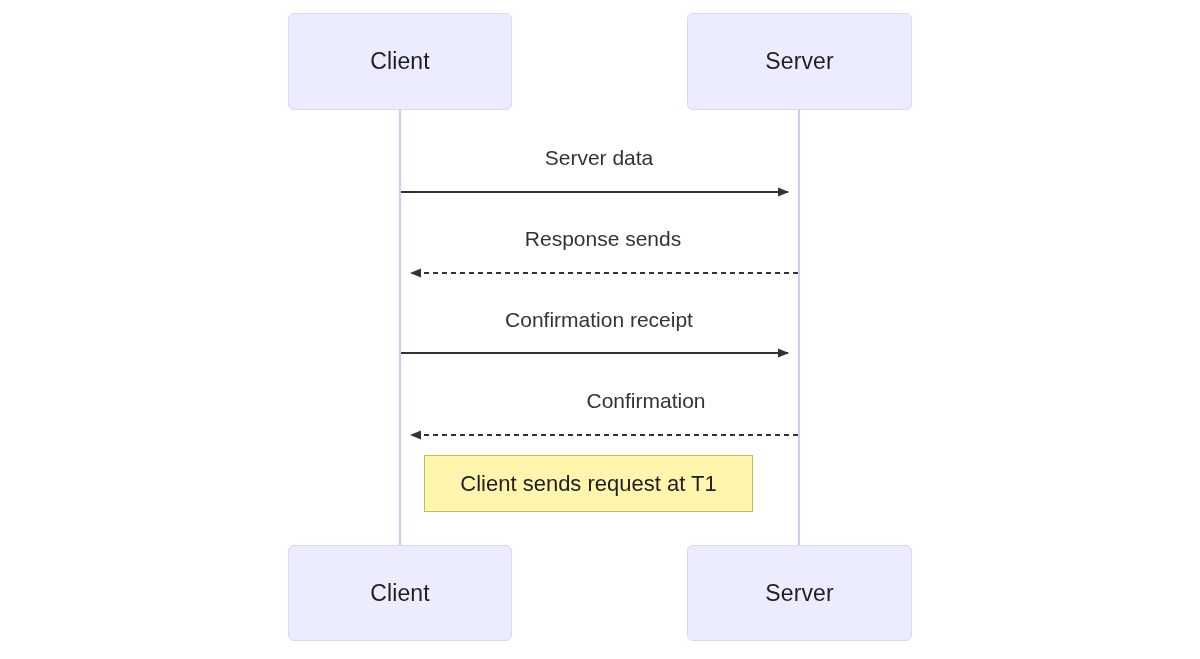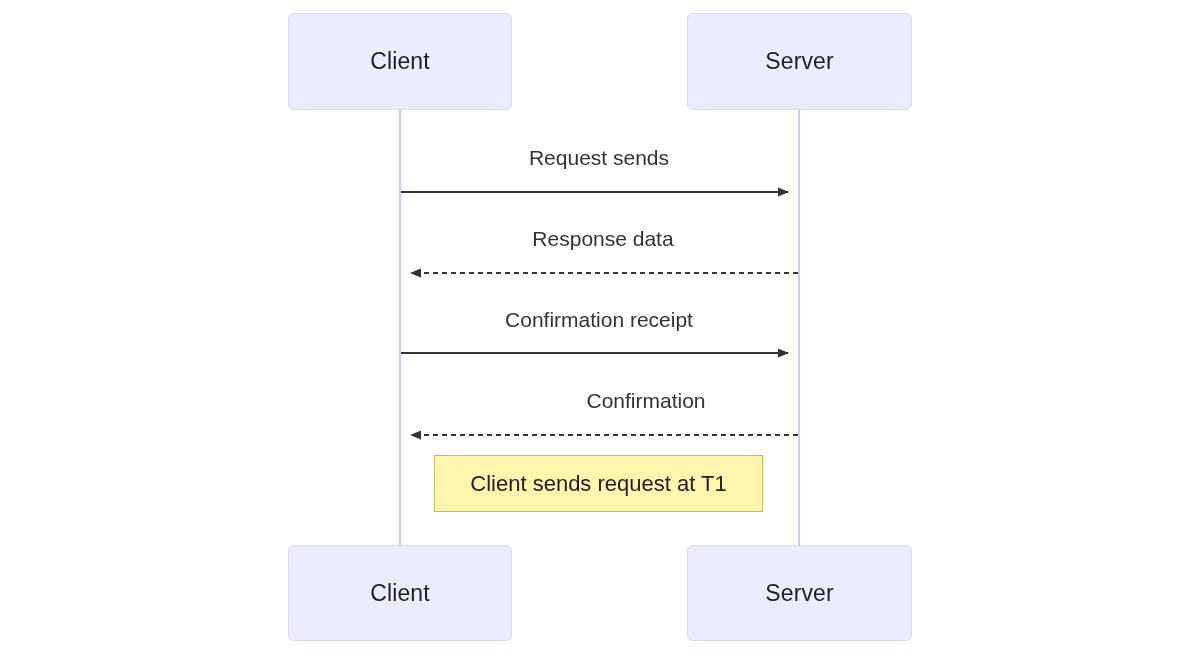--- a/index.html
+++ b/index.html
@@ -106,29 +106,29 @@
   </svg>
 
   <div class="participant-box" style="left:288px; top:13px; width:224px; height:97px;">
     <span class="participant-label">Client</span>
   </div>
 
   <div class="participant-box" style="left:687px; top:13px; width:225px; height:97px;">
     <span class="participant-label">Server</span>
   </div>
 
-  <div class="message-label" style="left:599px; top:157px;">Request sends</div>
+  <div class="message-label" style="left:599px; top:157px;">Server data</div>
 
-  <div class="message-label" style="left:603px; top:238px;">Response data</div>
+  <div class="message-label" style="left:603px; top:238px;">Response sends</div>
 
   <div class="message-label" style="left:599px; top:319px;">Confirmation receipt</div>
 
   <div class="message-label" style="left:602px; top:400px;margin-left:44px;">Confirmation</div>
 
-  <div class="note-box" style="left:434px; top:455px; width:329px; height:57px;">
+  <div class="note-box" style="left:424px; top:455px; width:329px; height:57px;">
     <span class="note-label">Client sends request at T1</span>
   </div>
 
   <div class="participant-box" style="left:288px; top:545px; width:224px; height:96px;">
     <span class="participant-label">Client</span>
   </div>
 
   <div class="participant-box" style="left:687px; top:545px; width:225px; height:96px;">
     <span class="participant-label">Server</span>
   </div>

